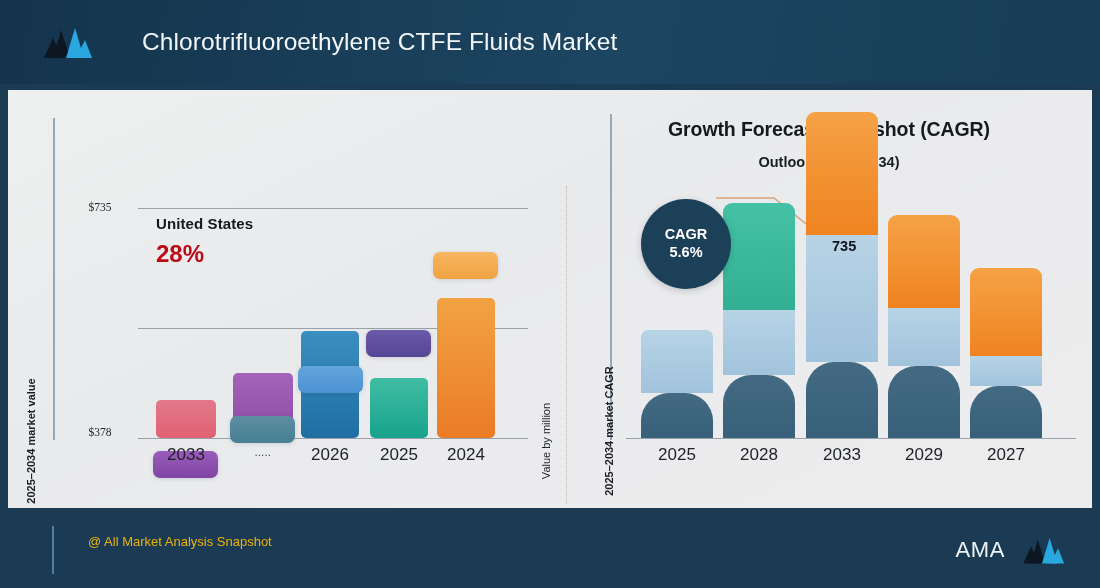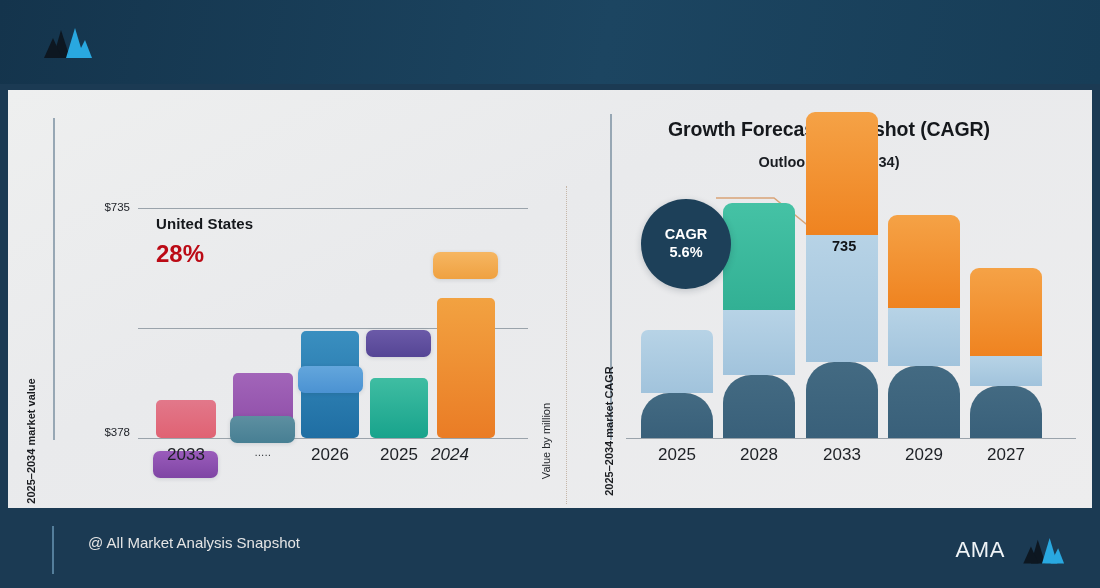--- a/index.html
+++ b/index.html
@@ -96,22 +96,23 @@
     transform-origin: center center;
     text-align: center;
     font-size: 11px; font-weight: 400; color: #23262b;
     white-space: nowrap;
   }
 
   .ytick {
     position: absolute;
     right: 0;
     font-size: 11.5px; color: #21242a;
-    text-align: right;
-    white-space: nowrap;
+    text-align: center;
+    white-space: nowrap;
+    font-family: Liberation Serif, serif;
   }
 
   .gridline {
     position: absolute;
     height: 1px;
     background: #9aa3ab;
   }
 
   .bar {
     position: absolute;
@@ -201,21 +202,21 @@
   }
   .footer-rule {
     position: absolute;
     left: 52px; top: 18px;
     width: 2px; height: 48px;
     background: #547e9b;
   }
   .footer-l1 {
     position: absolute;
     left: 88px; top: 26px;
-    font-size: 15px; color: #e5e5e5;
+    font-size: 13px; color: #eab308;
   }
   .footer-l2 {
     position: absolute;
     left: 88px; top: 50px;
     font-size: 13.5px; color: #e9eff4;
   }
   .footer-brand {
     position: absolute;
     right: 32px; top: 25px;
     display: flex; align-items: center; gap: 11px;
@@ -230,20 +231,21 @@
 <div class="screen">
 
   <div class="header">
     <svg class="header-logo" viewBox="0 0 52 40">
       <path d="M13 36 L21 8 L30 36 Z" fill="#0d1721"></path>
       <path d="M4 36 L13 16 L22 36 Z" fill="#0d1721"></path>
       <path d="M26 36 L35 6 L44 36 Z" fill="#29a8e0"></path>
       <path d="M36 36 L45 18 L52 36 Z" fill="#29a8e0"></path>
       <path d="M21 8 L26.5 25 L30 36 Z" fill="#0d1721"></path>
     </svg>
+    <div class="header-title">Chlorotrifluoroethylene CTFE Fluids Market</div>
   </div>
 
   <div class="canvas">
 
     <div class="divider-dotted"></div>
 
     <div class="left-panel">
 
       <div class="spine" style="left:45px; top:28px; width:2px; height:322px;"></div>
 
@@ -277,21 +279,21 @@
       <div class="cap" style="left:145px; top:360px; width:65px; background:linear-gradient(180deg,#9a5cbb 0%,#7f45a4 100%); top:361px;"></div>
       <div class="cap" style="left:222px; top:326px; width:65px; background:linear-gradient(180deg,#5d8fa1 0%,#477f93 100%);"></div>
       <div class="cap" style="left:290px; top:276px; width:65px; background:linear-gradient(180deg,#63a6dc 0%,#4b92d2 100%);"></div>
       <div class="cap" style="left:358px; top:240px; width:65px; background:linear-gradient(180deg,#6b5aa8 0%,#554595 100%);"></div>
       <div class="cap" style="left:425px; top:162px; width:65px; background:linear-gradient(180deg,#f6b662 0%,#efa141 100%);"></div>
 
       <div class="xtick" style="left:148px; top:355px; width:60px;">2033</div>
       <div class="xtick" style="left:225px; top:357px; width:60px; font-size:10px; letter-spacing:.5px;">.....</div>
       <div class="xtick" style="left:292px; top:355px; width:60px;">2026</div>
       <div class="xtick" style="left:361px; top:355px; width:60px;">2025</div>
-      <div class="xtick" style="left:412px; top:355px; width:60px;font-style:italic;">2024</div>
+      <div class="xtick" style="left:428px; top:355px; width:60px;">2024</div>
     </div>
 
     <div class="right-panel">
 
       <div class="spine" style="left:44px; top:24px; width:2px; height:326px;"></div>
 
       <div class="r-title">Growth Forecast Snapshot (CAGR)</div>
       <div class="r-sub">Outlook (2025–2034)</div>
       <div class="axis-title-right">2025–2034 market CAGR</div>
 

